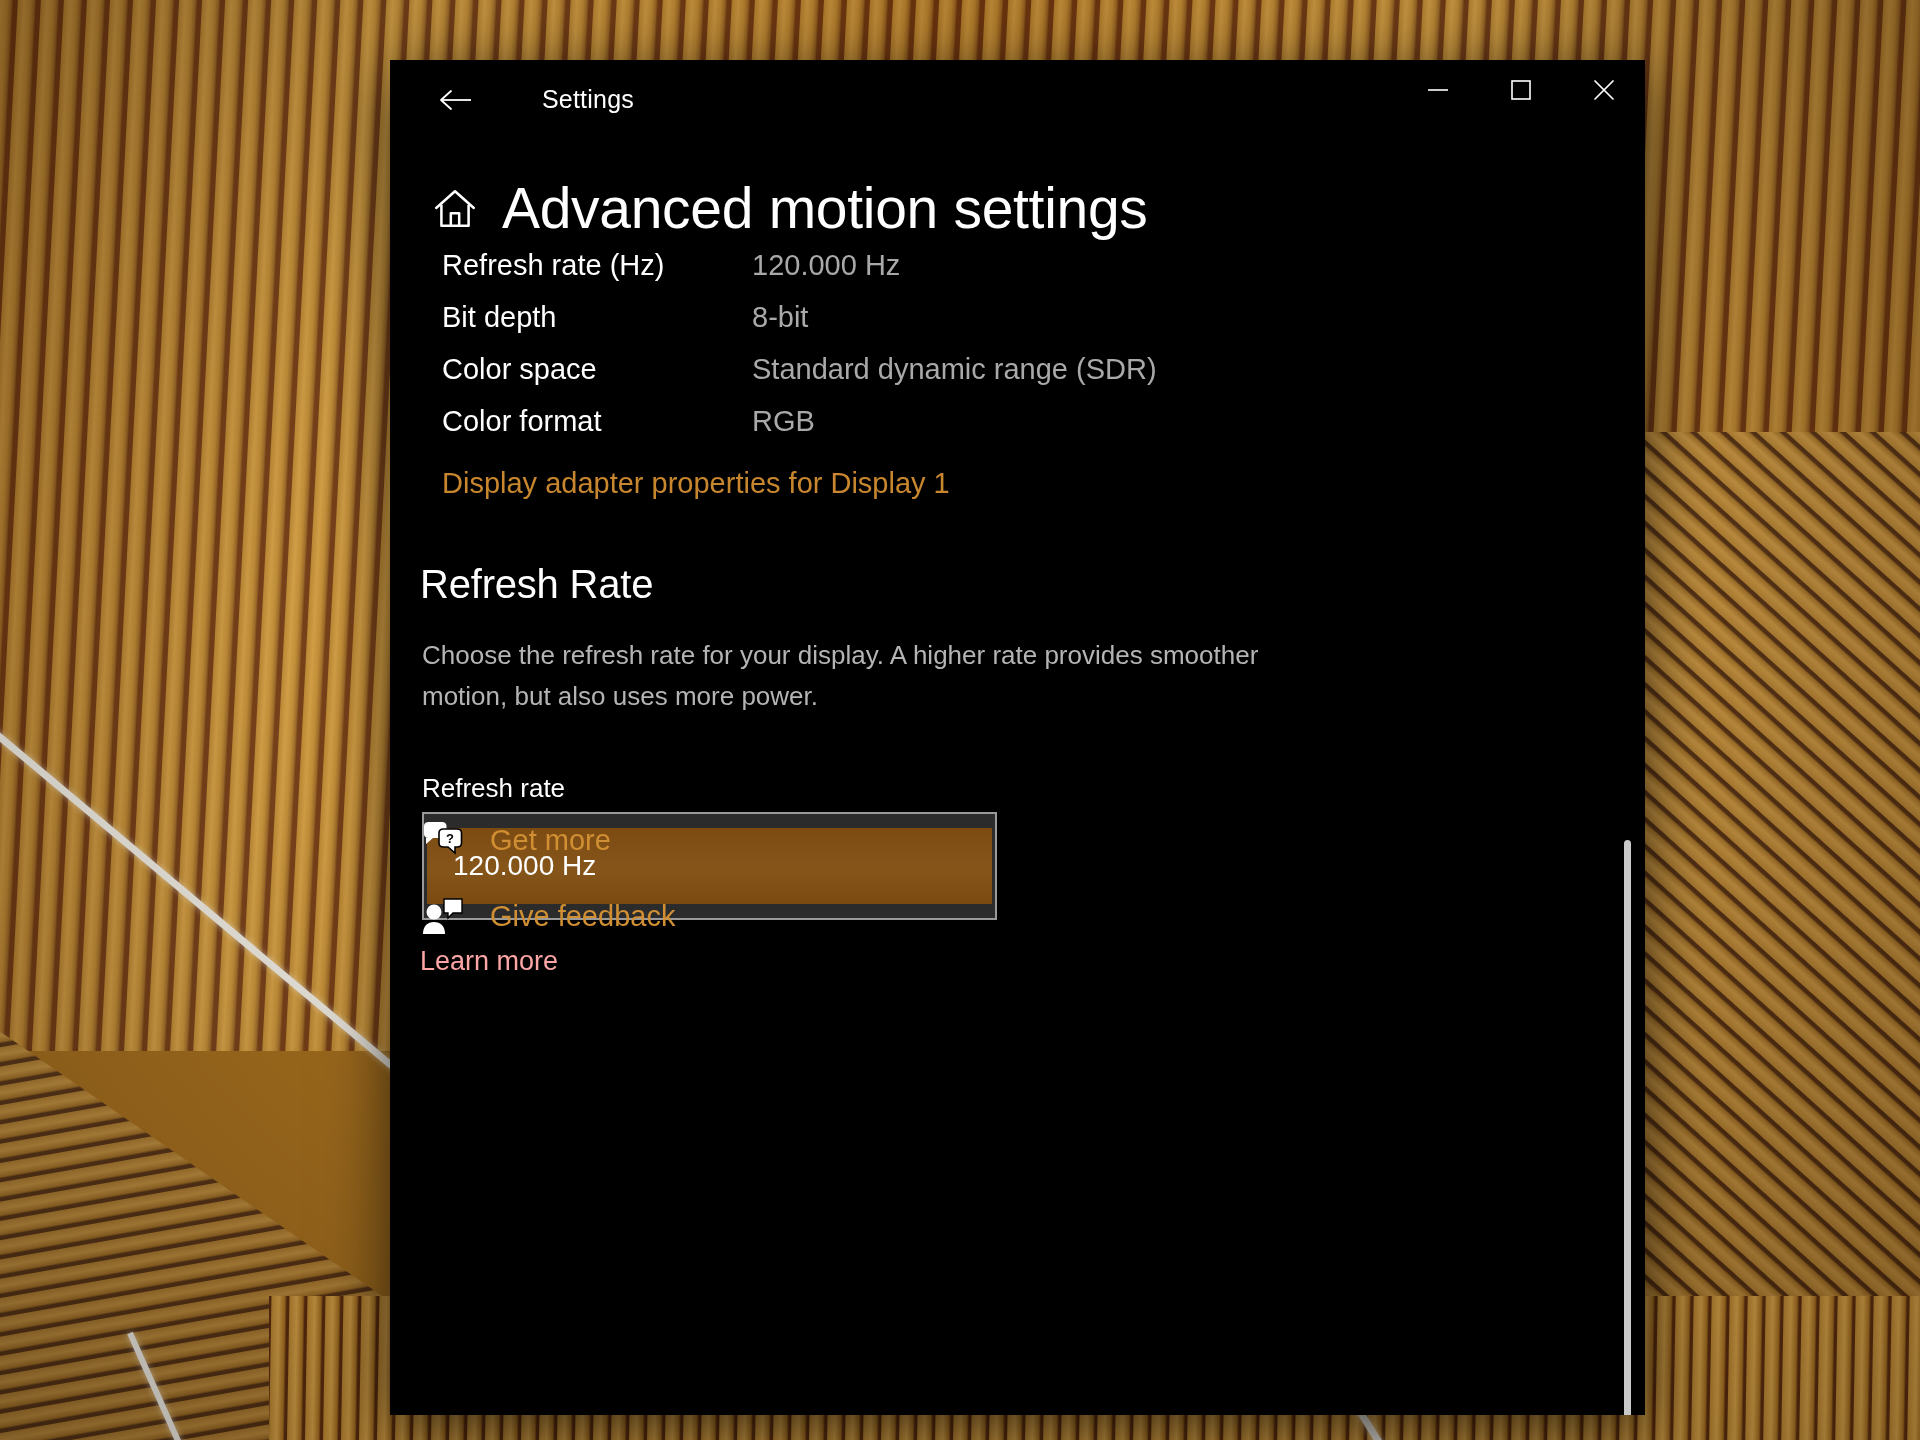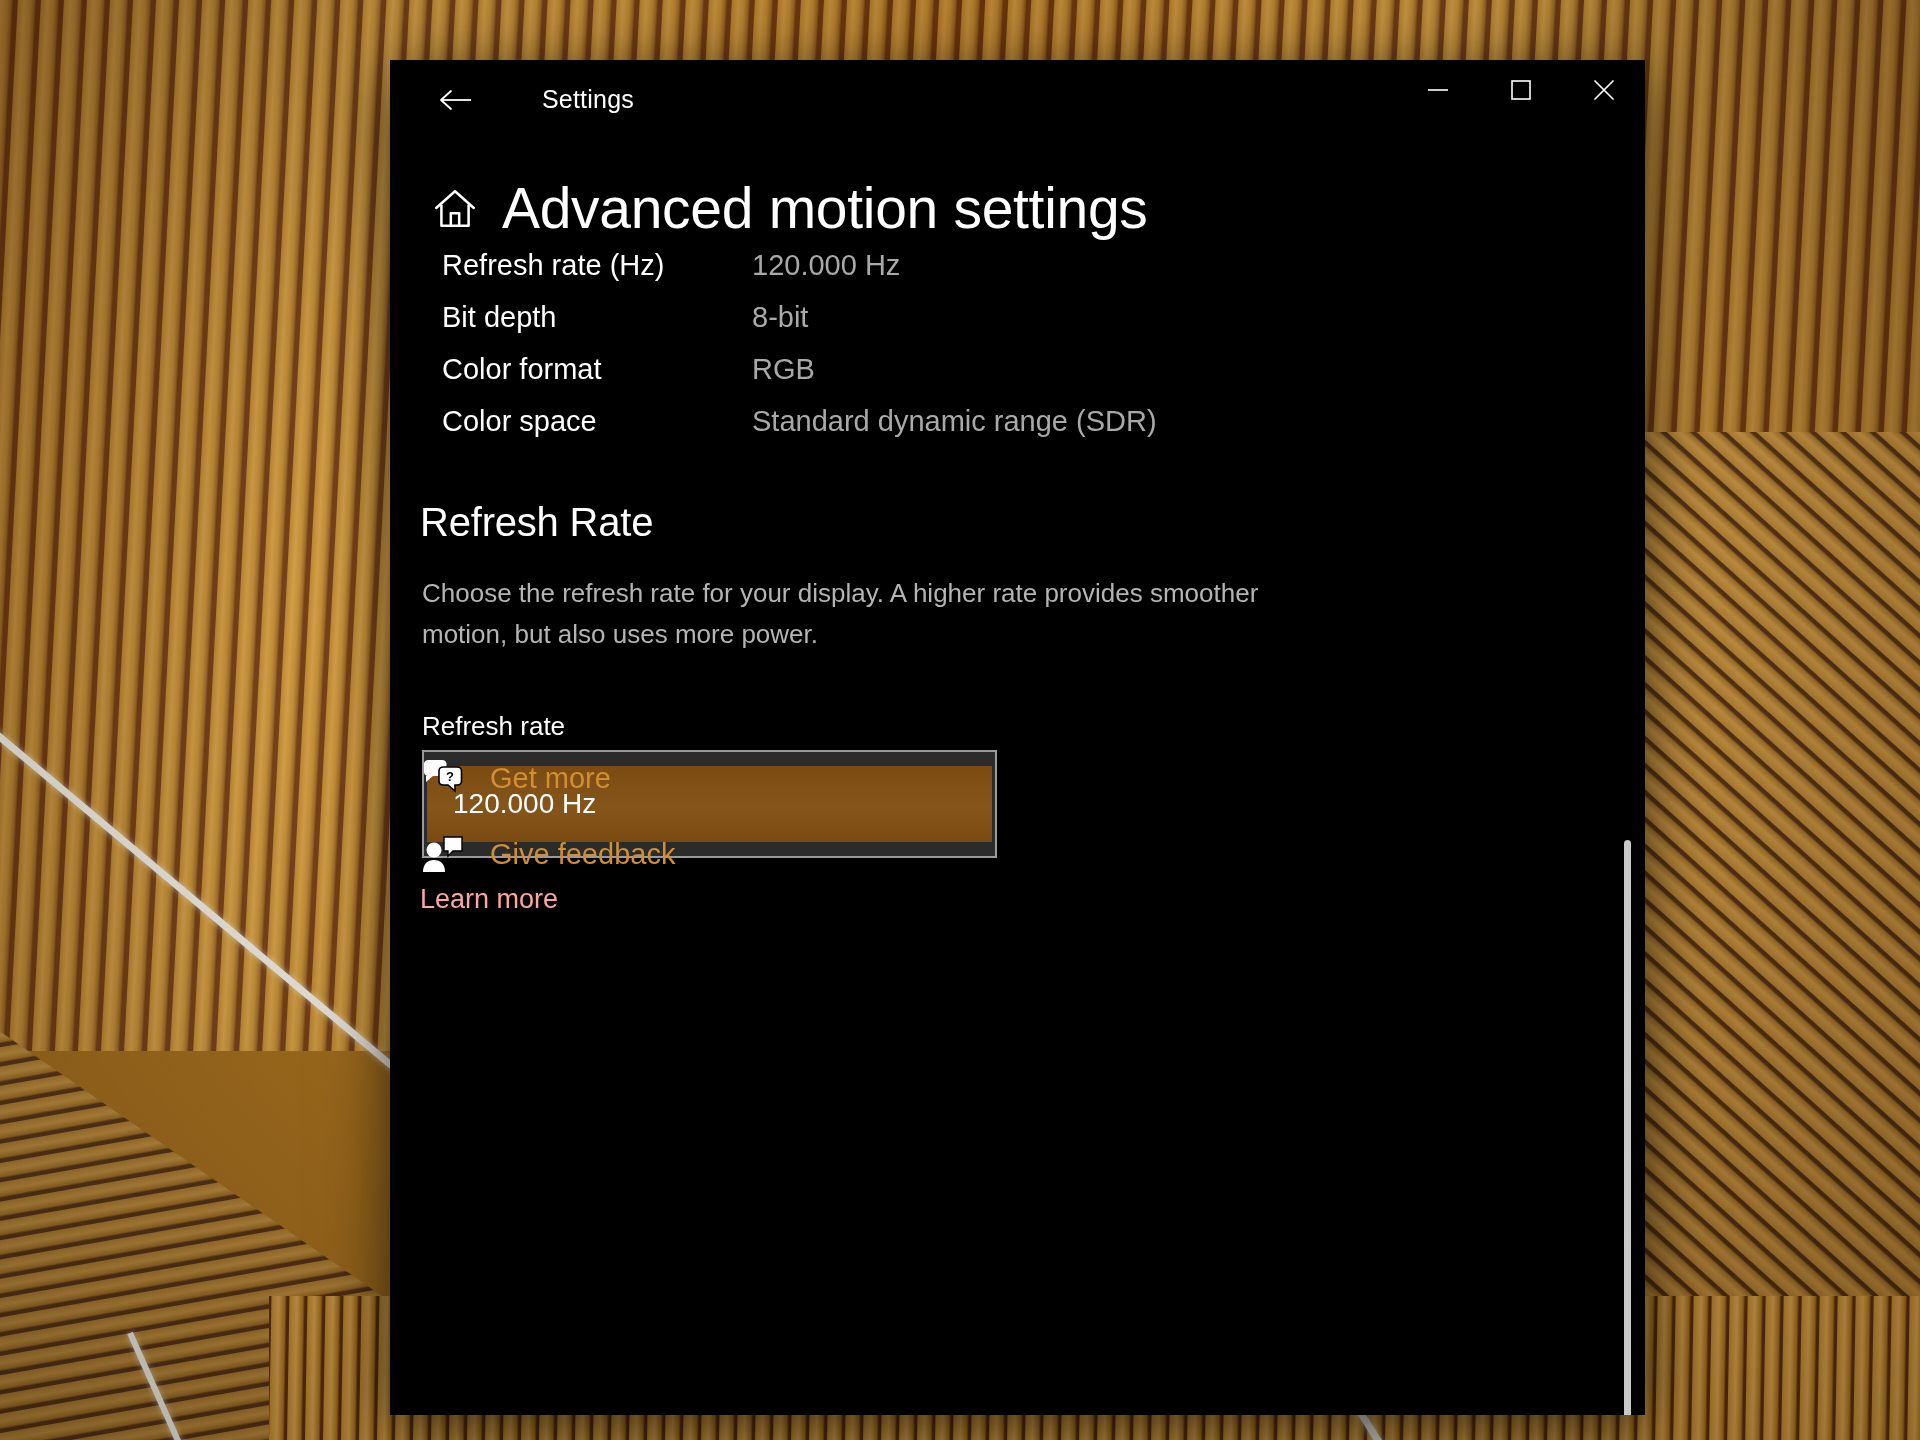--- a/index.html
+++ b/index.html
@@ -246,29 +246,30 @@
     <div class="info-list">
       <div class="info-row">
         <div class="info-label">Refresh rate (Hz)</div>
         <div class="info-value">120.000 Hz</div>
       </div>
       <div class="info-row">
         <div class="info-label">Bit depth</div>
         <div class="info-value">8-bit</div>
       </div>
       <div class="info-row">
+        <div class="info-label">Color space</div>
+        <div class="info-value">Standard dynamic range (SDR)</div>
+      </div>
+      <div class="info-row">
         <div class="info-label">Color format</div>
         <div class="info-value">RGB</div>
       </div>
-      <div class="info-row">
-        <div class="info-label">Color space</div>
-        <div class="info-value">Standard dynamic range (SDR)</div>
-      </div>
-    </div>
-
+    </div>
+
+    <a class="adapter-link">Display adapter properties for Display 1</a>
 
     <div class="section-title">Refresh Rate</div>
     <div class="section-desc">Choose the refresh rate for your display. A higher rate provides smoother motion, but also uses more power.</div>
 
     <div class="field-label">Refresh rate</div>
 
     <div class="dropdown-flyout">
       <div class="dropdown-item selected">120.000 Hz</div>
     </div>
 

